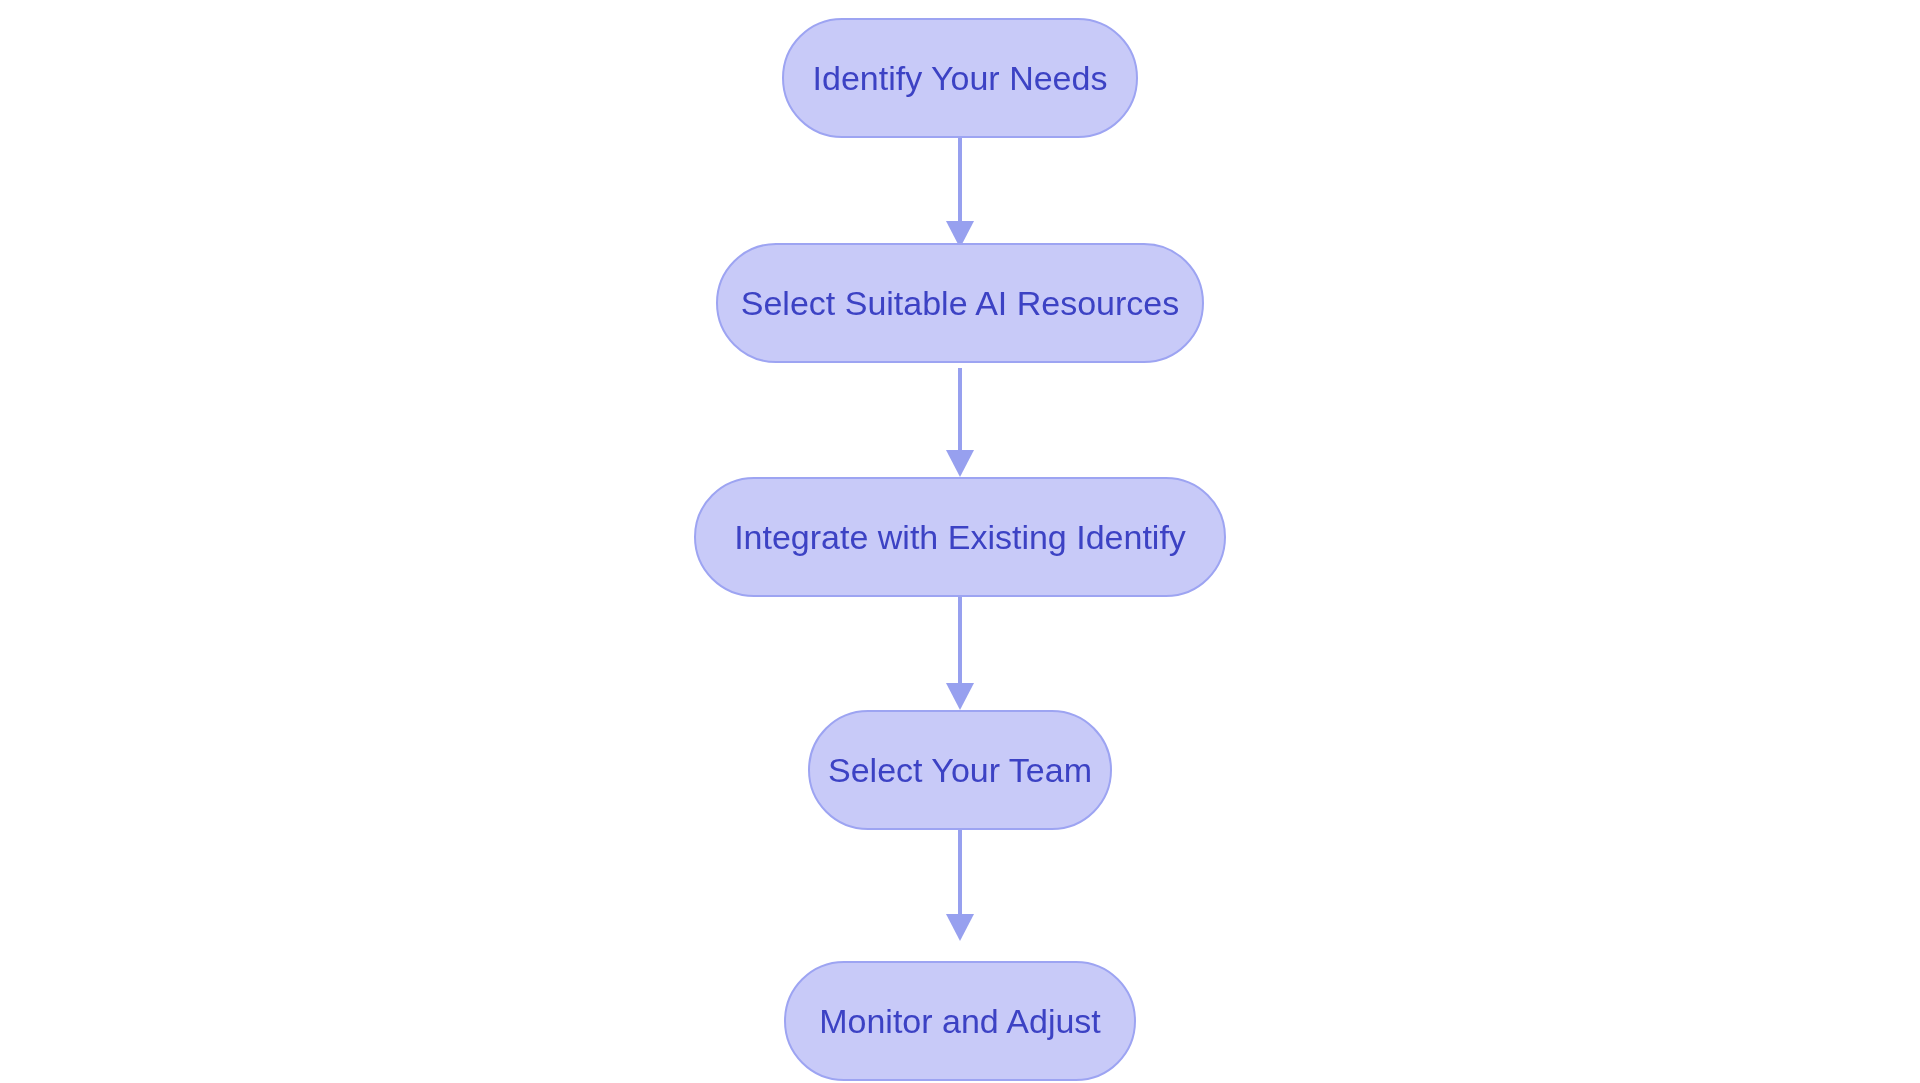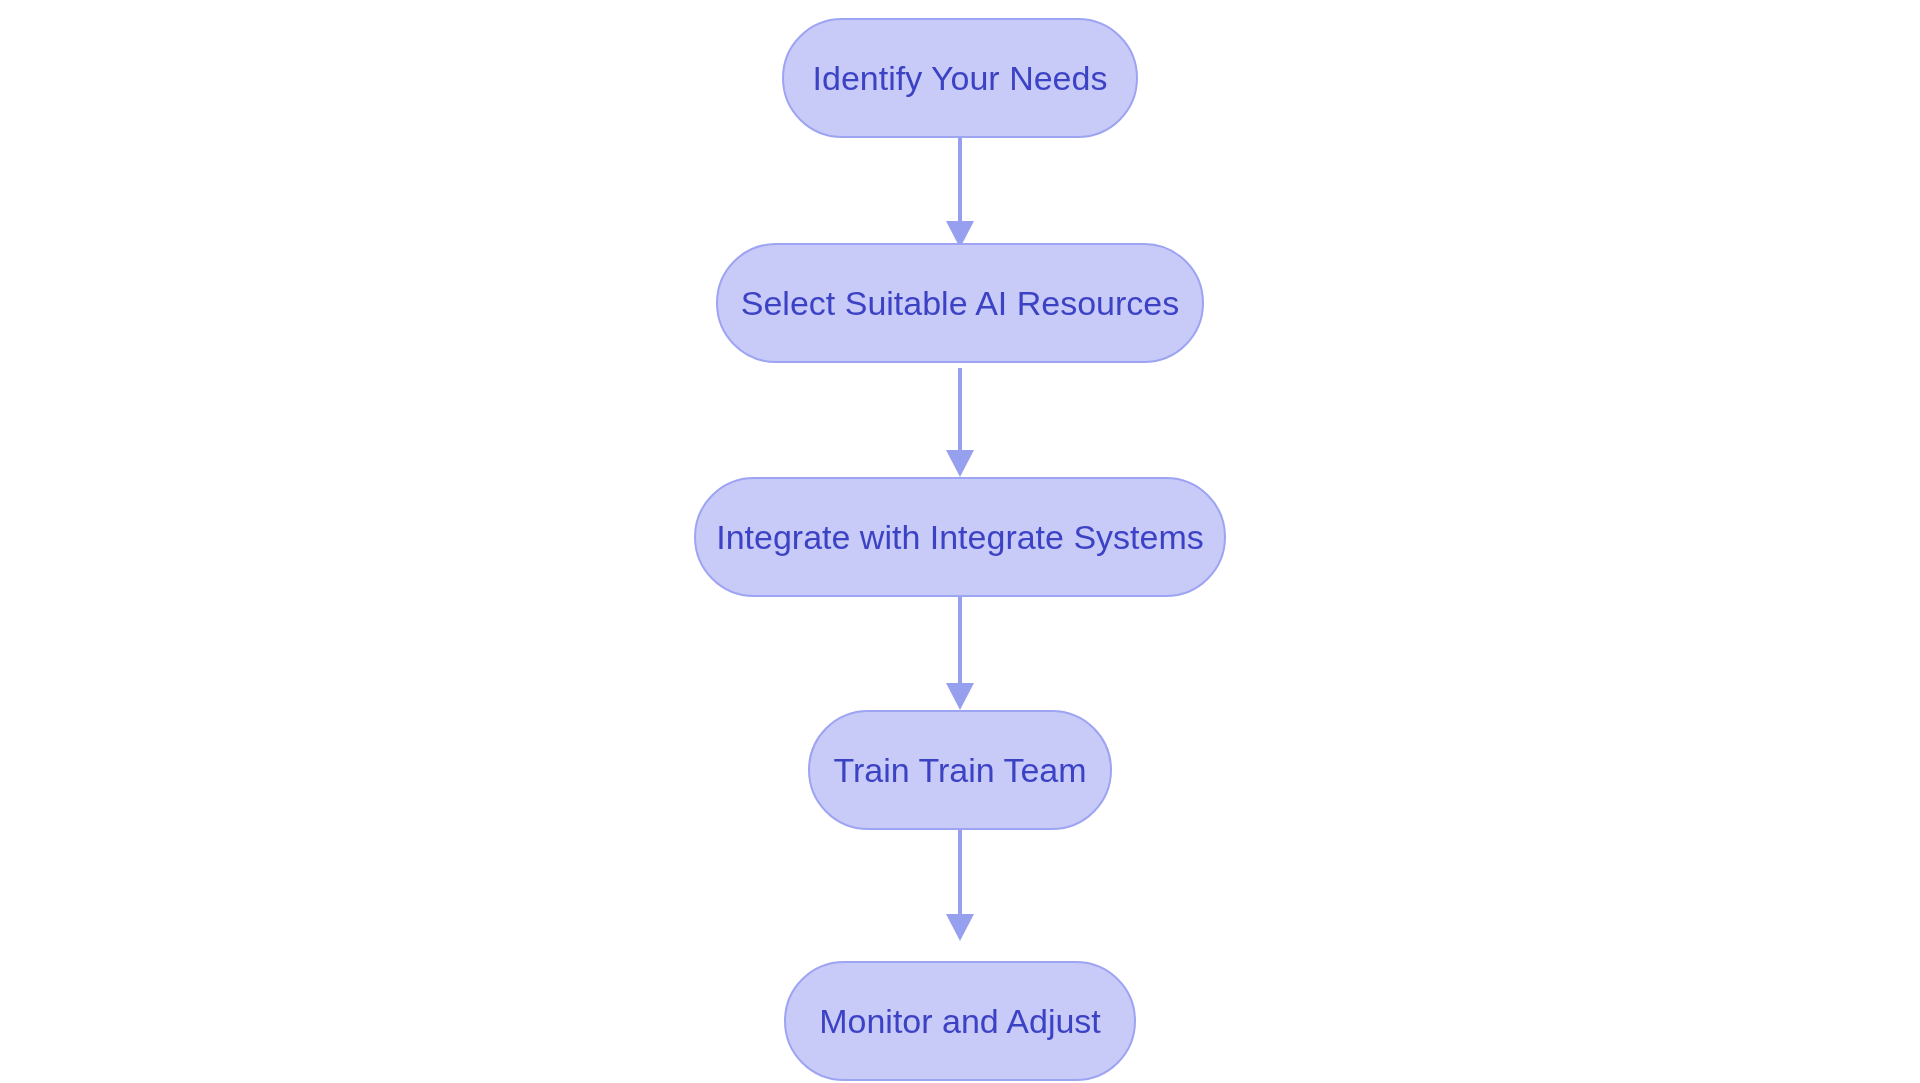--- a/index.html
+++ b/index.html
@@ -84,28 +84,28 @@
     <div class="arrow-head"></div>
   </div>
 
   <div class="node n2">Select Suitable AI Resources</div>
 
   <div class="arrow a2">
     <div class="arrow-line"></div>
     <div class="arrow-head"></div>
   </div>
 
-  <div class="node n3">Integrate with Integrate Systems</div>
+  <div class="node n3">Integrate with Existing Identify</div>
 
   <div class="arrow a3">
     <div class="arrow-line"></div>
     <div class="arrow-head"></div>
   </div>
 
-  <div class="node n4">Train Train Team</div>
+  <div class="node n4">Select Your Team</div>
 
   <div class="arrow a4">
     <div class="arrow-line"></div>
     <div class="arrow-head"></div>
   </div>
 
   <div class="node n5">Monitor and Adjust</div>
 
 </div>
 

